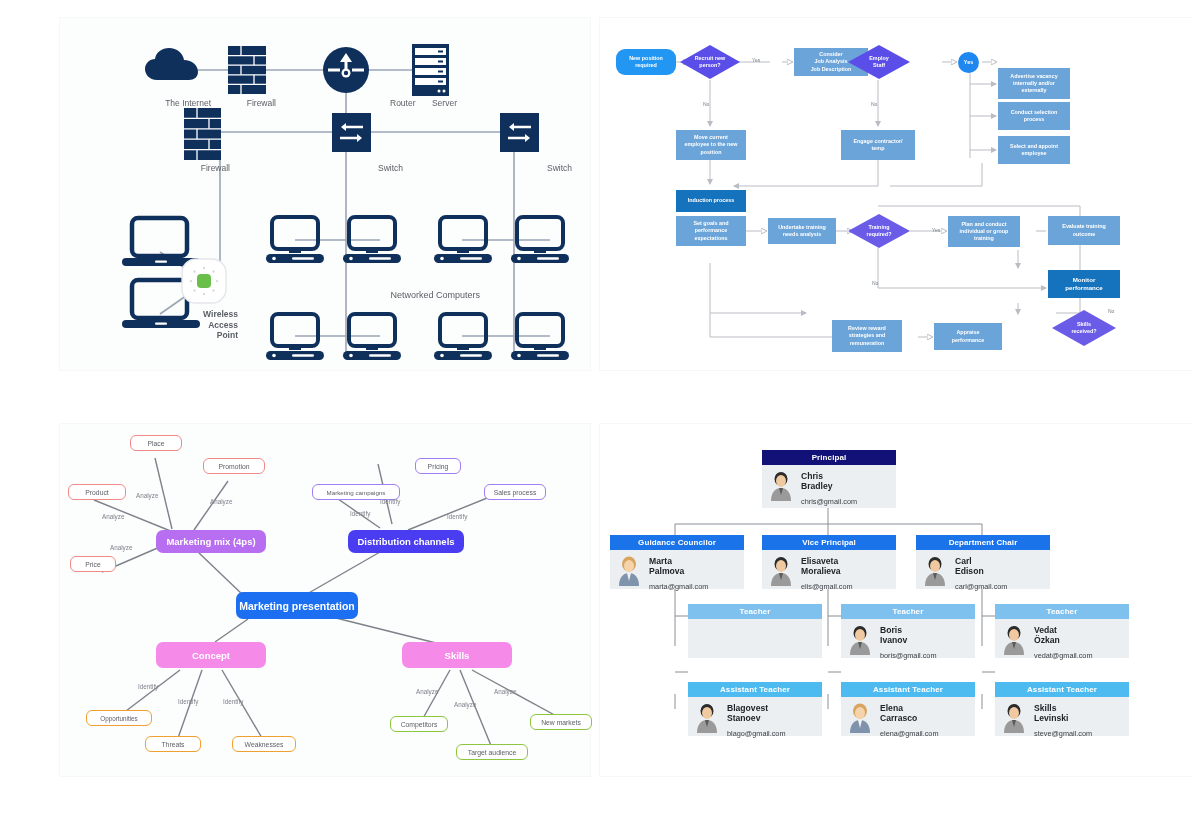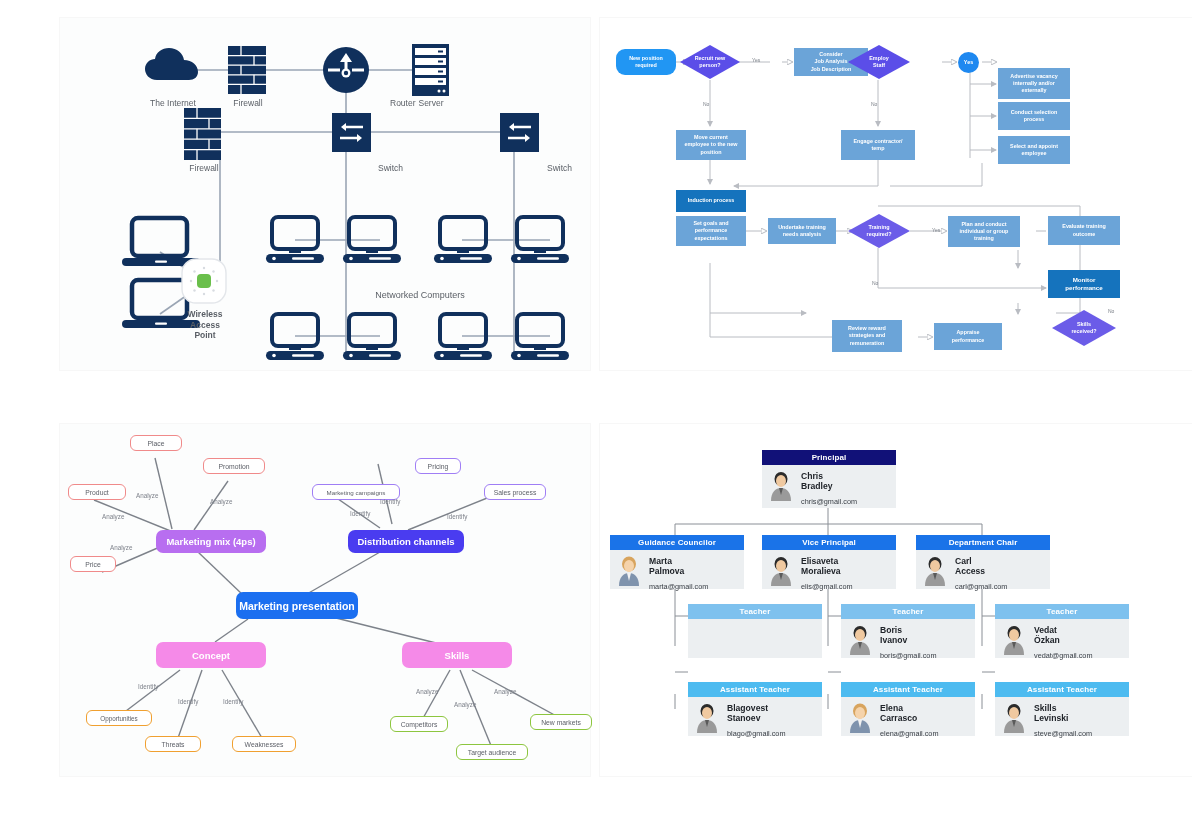--- a/index.html
+++ b/index.html
@@ -9,21 +9,21 @@
     font-family:"Liberation Sans", sans-serif;
     overflow:hidden;
     position:relative;
   }
   .panel{position:absolute;background:#fdfdfd;box-shadow:0 0 0 1px rgba(0,0,0,0.03);}
   .panel svg{position:absolute;left:0;top:0;overflow:visible;}
   .abs{position:absolute;box-sizing:border-box;}
 
   
   #p-network{left:60px;top:18px;width:530px;height:352px;background:#fcfdfd;}
-  .net-label{position:absolute;font-size:8.5px;color:#5a5f66;text-align:center;
+  .net-label{position:absolute;font-size:8.5px;color:#5a5f66;text-align:right;
              line-height:1.25;white-space:pre-line;}
 
   
   #p-flow{left:600px;top:18px;width:592px;height:352px;background:#ffffff;}
   .fnode{position:absolute;display:flex;align-items:center;justify-content:center;
          text-align:center;color:#ffffff;font-size:5.4px;font-weight:bold;
          line-height:1.35;padding:2px;box-sizing:border-box;white-space:pre-line;}
   .f-rect{background:#6ba4d8;}
   .f-rect-dark{background:#1573bd;}
   .f-pill{background:#2196f3;border-radius:9px;}
@@ -541,21 +541,21 @@
       <div class="oav">
         <svg width="26" height="30" viewBox="0 0 26 30">
             <ellipse cx="13" cy="8" rx="6.5" ry="7" fill="#2b2b2b"></ellipse>
             <ellipse cx="13" cy="10" rx="5" ry="6" fill="#f0c9a0"></ellipse>
             <path d="M3 30 C3 21 7.5 17 13 17 C18.5 17 23 21 23 30 Z" fill="#9a9a9a"></path>
             <path d="M11 17 L13 24 L15 17 Z" fill="#5a5a5a"></path>
           </svg>
       </div>
       <div class="oinfo">
         <div class="oname">Carl
-Access</div>
+Edison</div>
         <div class="omail">carl@gmail.com</div>
       </div>
     </div>
   </div>
 
   <div class="ocard" style="left:88px;top:180px;width:134px;height:54px;">
     <div class="ohead" style="background:#7ec1ee;">Teacher</div>
   </div>
 
   <div class="ocard" style="left:241px;top:180px;width:134px;height:54px;">

